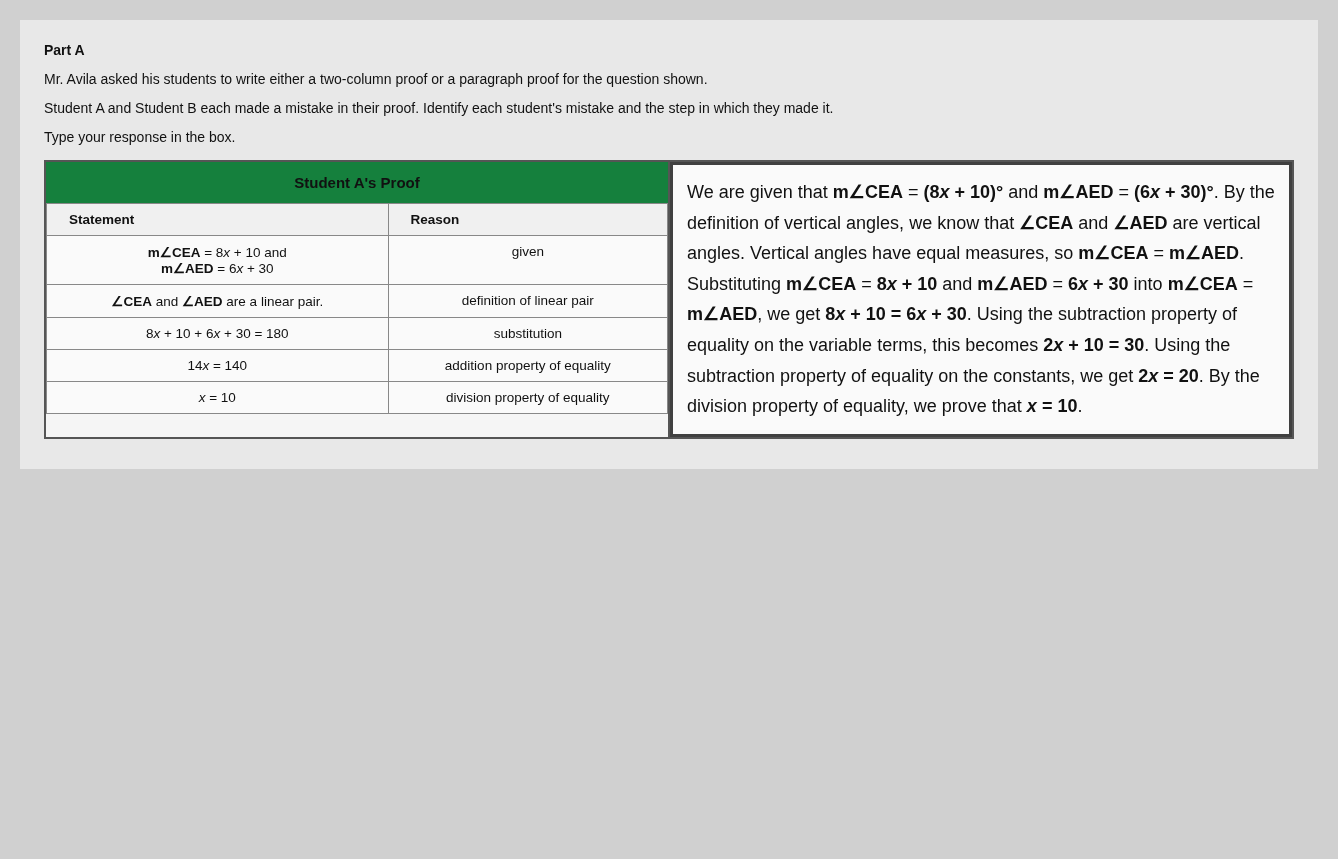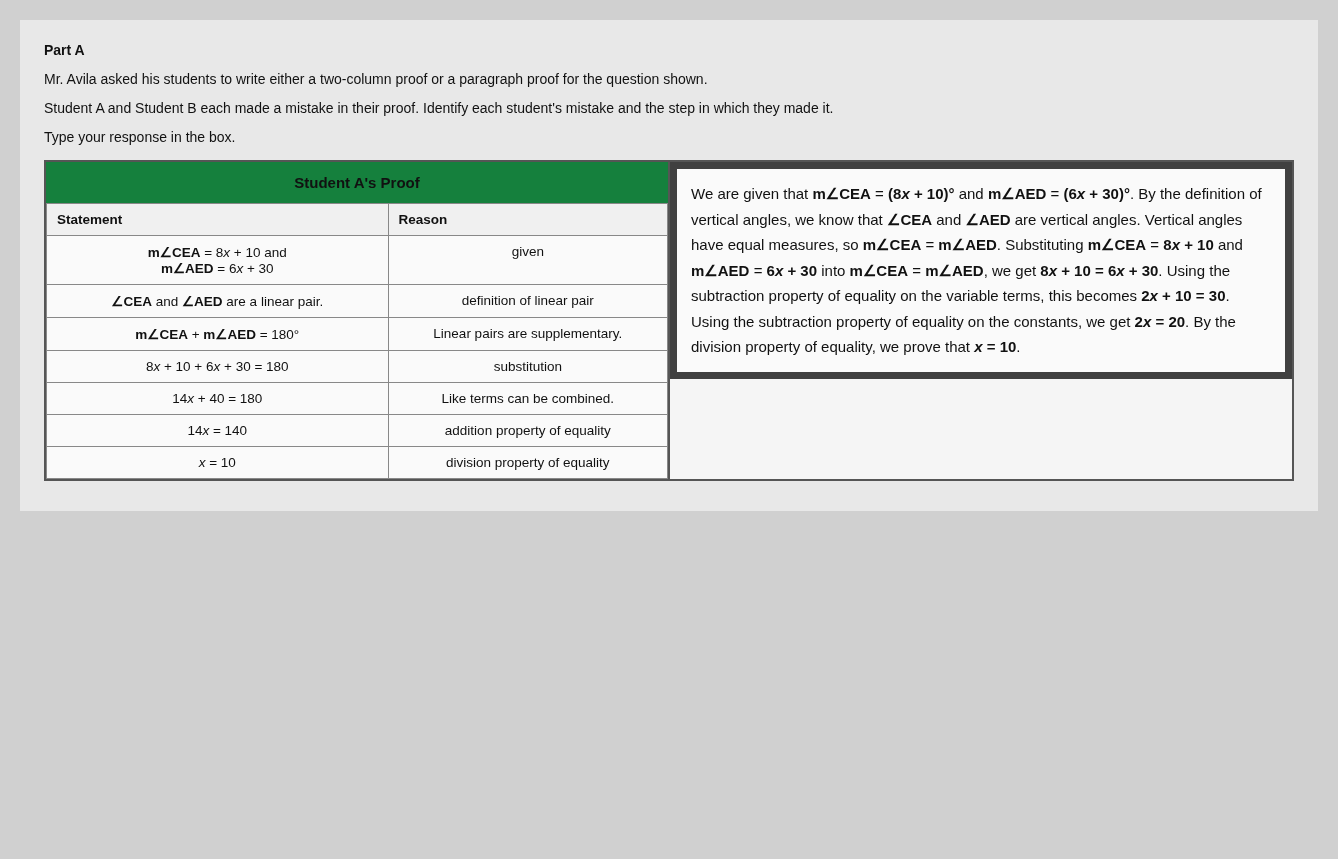--- a/index.html
+++ b/index.html
@@ -47,21 +47,21 @@
       background: #15803d;
     }
     
     .proof-table {
       width: 100%;
       border-collapse: collapse;
       font-size: 13.5px;
     }
     .proof-table th {
       border: 1px solid #888;
-      padding: 8px 10px;
+      padding: 8px 22px;
       text-align: left;
       font-weight: bold;
       background: #f0f0f0;
     }
     .proof-table td {
       border: 1px solid #888;
       padding: 8px 10px;
       vertical-align: top;
       background: #fafafa;
       text-align: center;
@@ -69,23 +69,23 @@
     .proof-table .statement-col {
       width: 55%;
     }
     .proof-table .reason-col {
       width: 45%;
     }
     
     .proof-b-content {
       padding: 12px 14px;
       line-height: 1.7;
-      font-size: 15px;
+      font-size: 18px;
       background: #fafafa;
-      border: 7px solid #404040;
+      border: 3px solid #404040;
       margin: 0 0 0 0;
     }
     .math-normal {
       font-style: normal;
       font-weight: bold;
     }
   </style>
 </head>
 <body>
 
@@ -113,30 +113,22 @@
         <tr>
               <td style="white-space: pre-line;"><span style="font-weight:bold">m<span style="font-weight:bold">∠CEA</span></span> = 8<em>x</em> + 10 and
 <span style="font-weight:bold">m<span style="font-weight:bold">∠AED</span></span> = 6<em>x</em> + 30</td>
               <td>given</td>
             </tr>
             <tr>
               <td style="white-space: pre-line; margin-top: 24px;"><span style="font-weight:bold">∠CEA</span> and <span style="font-weight:bold">∠AED</span> are a linear pair.</td>
               <td>definition of linear pair</td>
             </tr>
             <tr>
-              <td style="white-space: pre-line;"><span style="font-weight:bold">m<span style="font-weight:bold">∠CEA</span></span> + <span style="font-weight:bold">m<span style="font-weight:bold">∠AED</span></span> = 180°</td>
-              <td>Linear pairs are supplementary.</td>
-            </tr>
-            <tr>
               <td style="white-space: pre-line;">8<em>x</em> + 10 + 6<em>x</em> + 30 = 180</td>
               <td>substitution</td>
-            </tr>
-            <tr>
-              <td style="white-space: pre-line;">14<em>x</em> + 40 = 180</td>
-              <td>Like terms can be combined.</td>
             </tr>
             <tr>
               <td style="white-space: pre-line;">14<em>x</em> = 140</td>
               <td>addition property of equality</td>
             </tr>
             <tr>
               <td style="white-space: pre-line;"><em>x</em> = 10</td>
               <td>division property of equality</td>
             </tr>
           </tbody>

